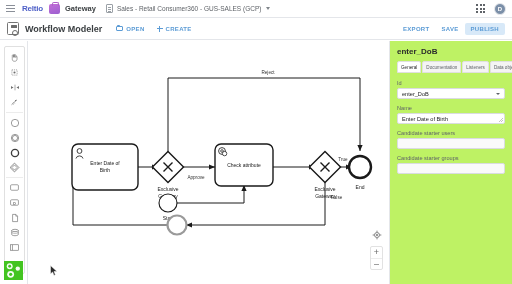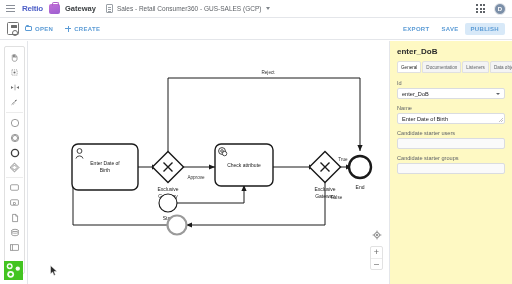--- a/index.html
+++ b/index.html
@@ -97,21 +97,21 @@
     display:flex; flex-direction:column; align-items:center;
   }
   .zbtn { width:11px;height:11px; display:flex;align-items:center;justify-content:center; cursor:pointer; }
   .zgroup { border:1px solid #e2e2e2; border-radius:2px; background:#fff; display:flex;flex-direction:column; margin-top:6px;}
   .zgroup .zbtn + .zbtn { border-top:1px solid #ececec; }
   .zsym { font-size:9px; color:#6b6b6b; line-height:1; font-family:"Liberation Sans",sans-serif;}
 
   
   .props {
     position: absolute; top: 41px; right: 0; width: 123px; height: 243px;
-    background: #fef9c3; border-left: 1px solid #e4e6ea;
+    background: #bef264; border-left: 1px solid #e4e6ea;
     padding: 6px 7px;
   }
   .props-title { font-size: 8px; font-weight: bold; color: #2b2b2b; margin-bottom: 5px; }
   .tabs { display: flex; gap: 1px; margin-bottom: 7px; }
   .tab {
     font-size: 4.6px; color: #5f6368; padding: 2.5px 3px;
     border: 1px solid #e0e0e0; border-radius: 2px 2px 0 0; background:#f4f4f4;
     white-space: nowrap; cursor:pointer;
   }
   .tab.active { background:#ffffff; color:#2b2b2b; }
@@ -160,20 +160,21 @@
         <span></span>
         <span></span>
         <span></span>
         <span></span>
     </div>
     <div class="avatar">D</div>
   </div>
 
   <div class="apptoolbar">
     <div class="app-icon"></div>
+    <div class="app-title">Workflow Modeler</div>
     <div class="tb-action">
       <span class="folder-ic"></span>
       <span>OPEN</span>
     </div>
     <div class="tb-action">
       <span class="plus-ic"></span>
       <span>CREATE</span>
     </div>
     <div class="spacer"></div>
     <div class="tb-right">

